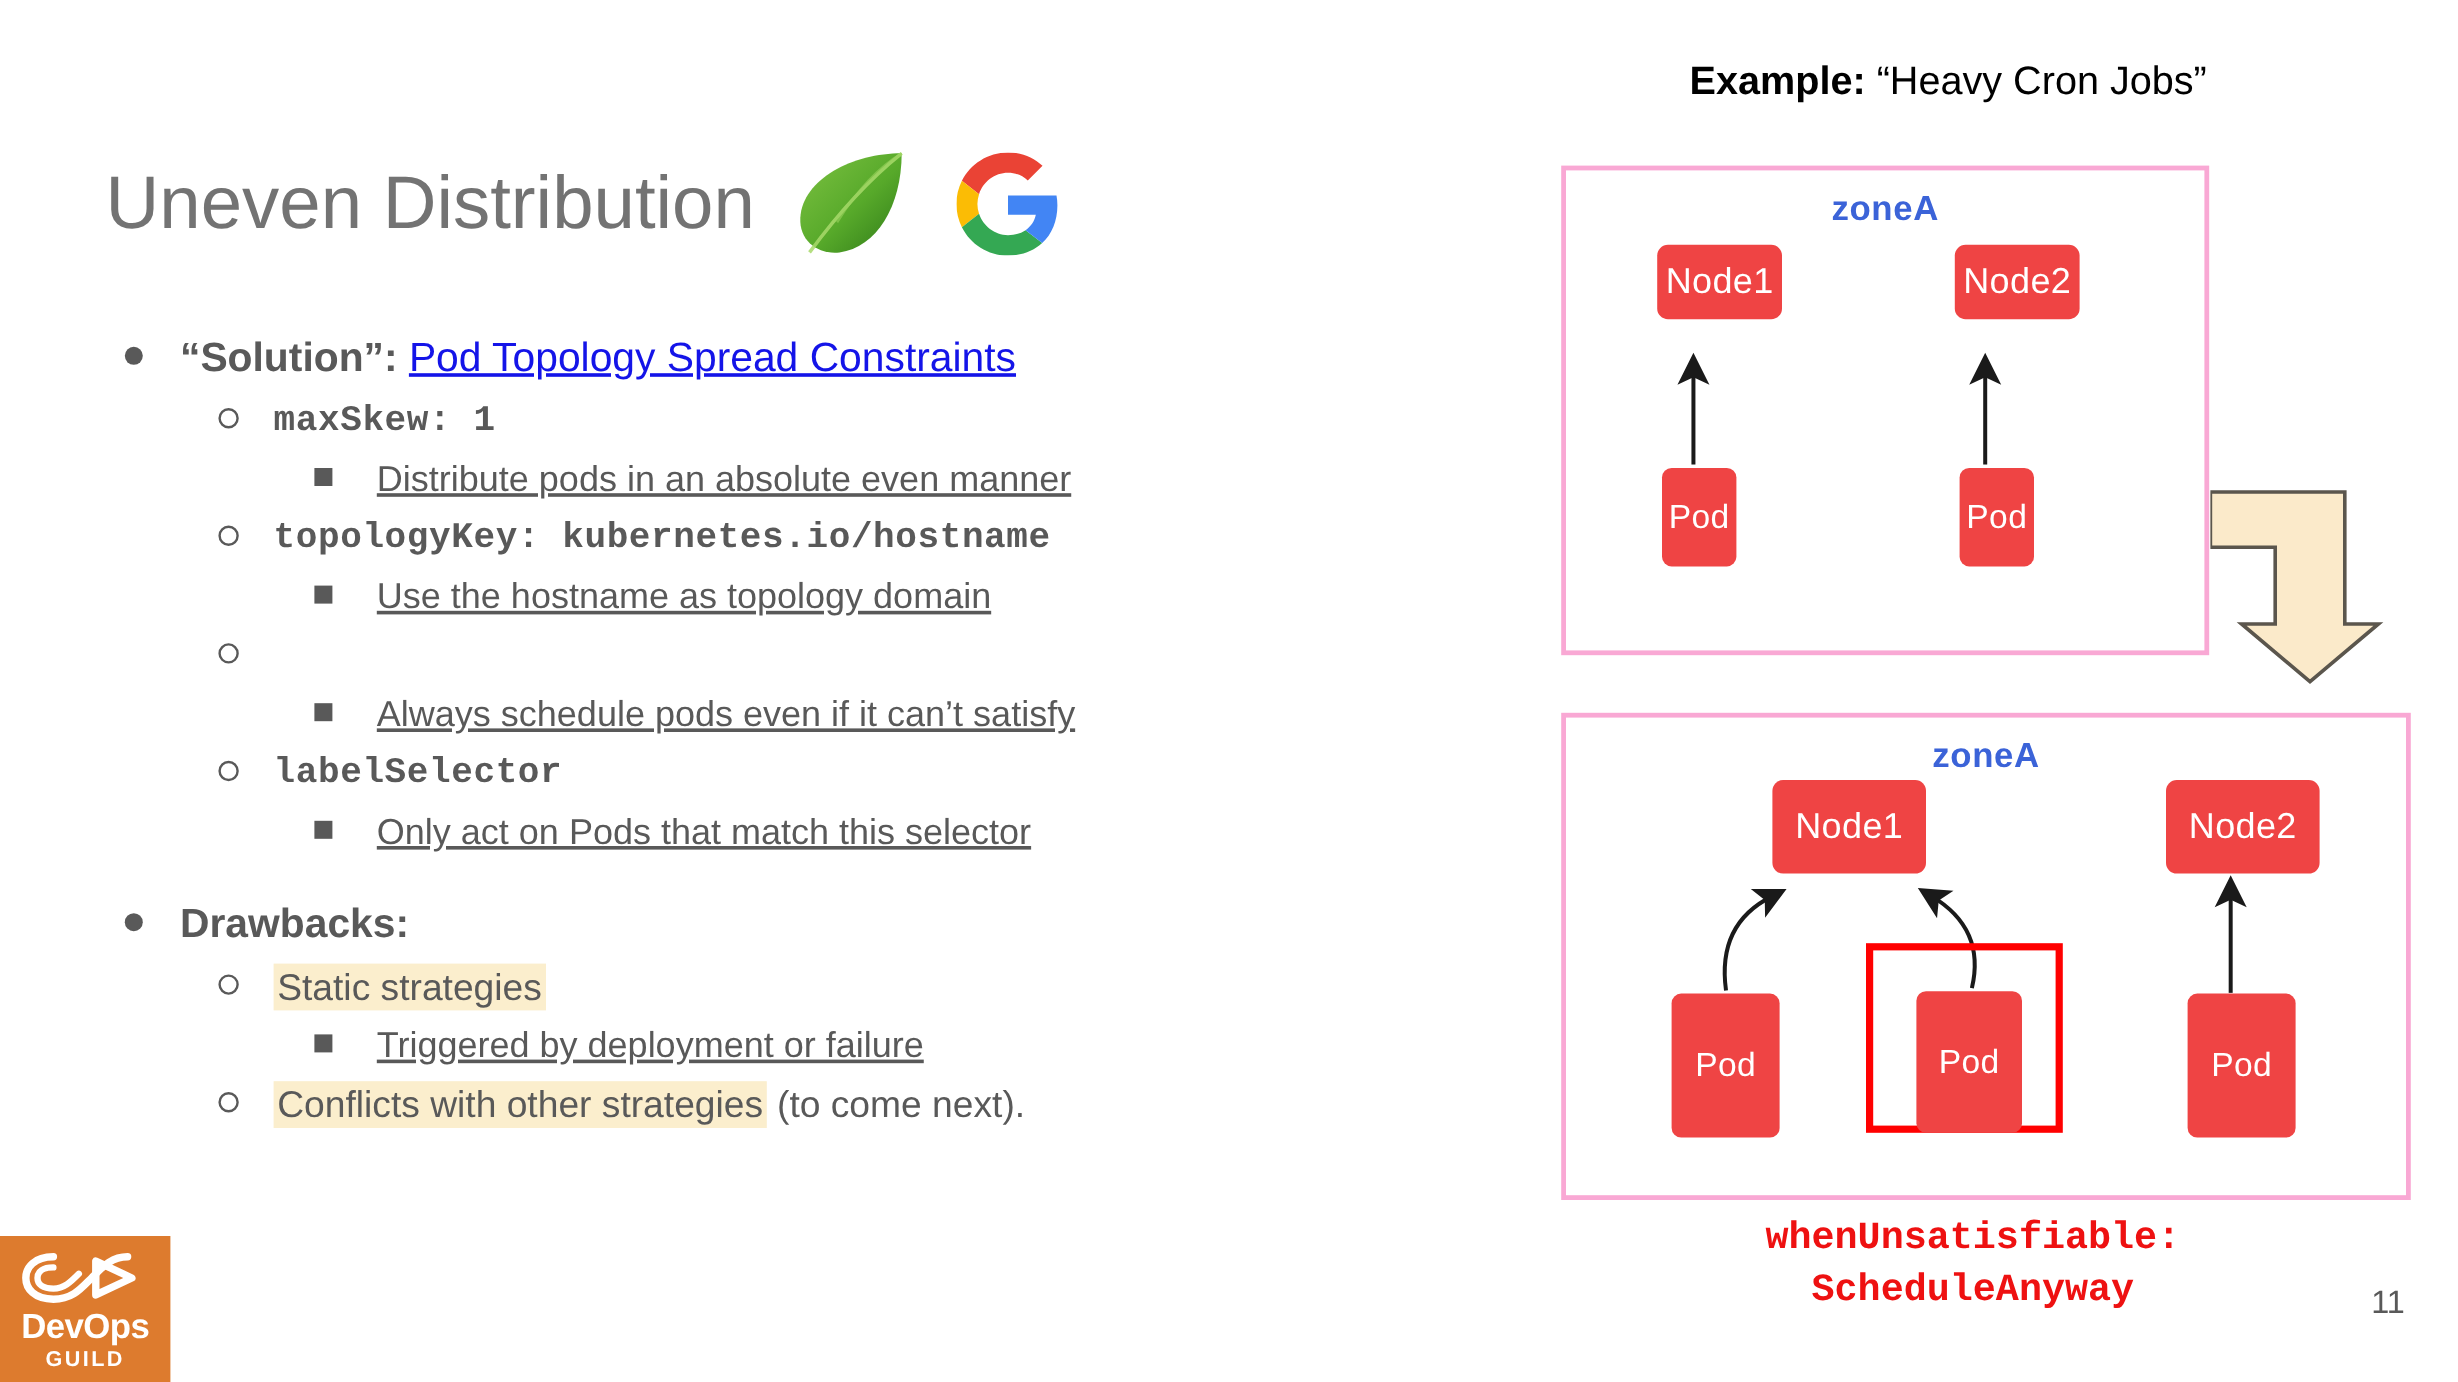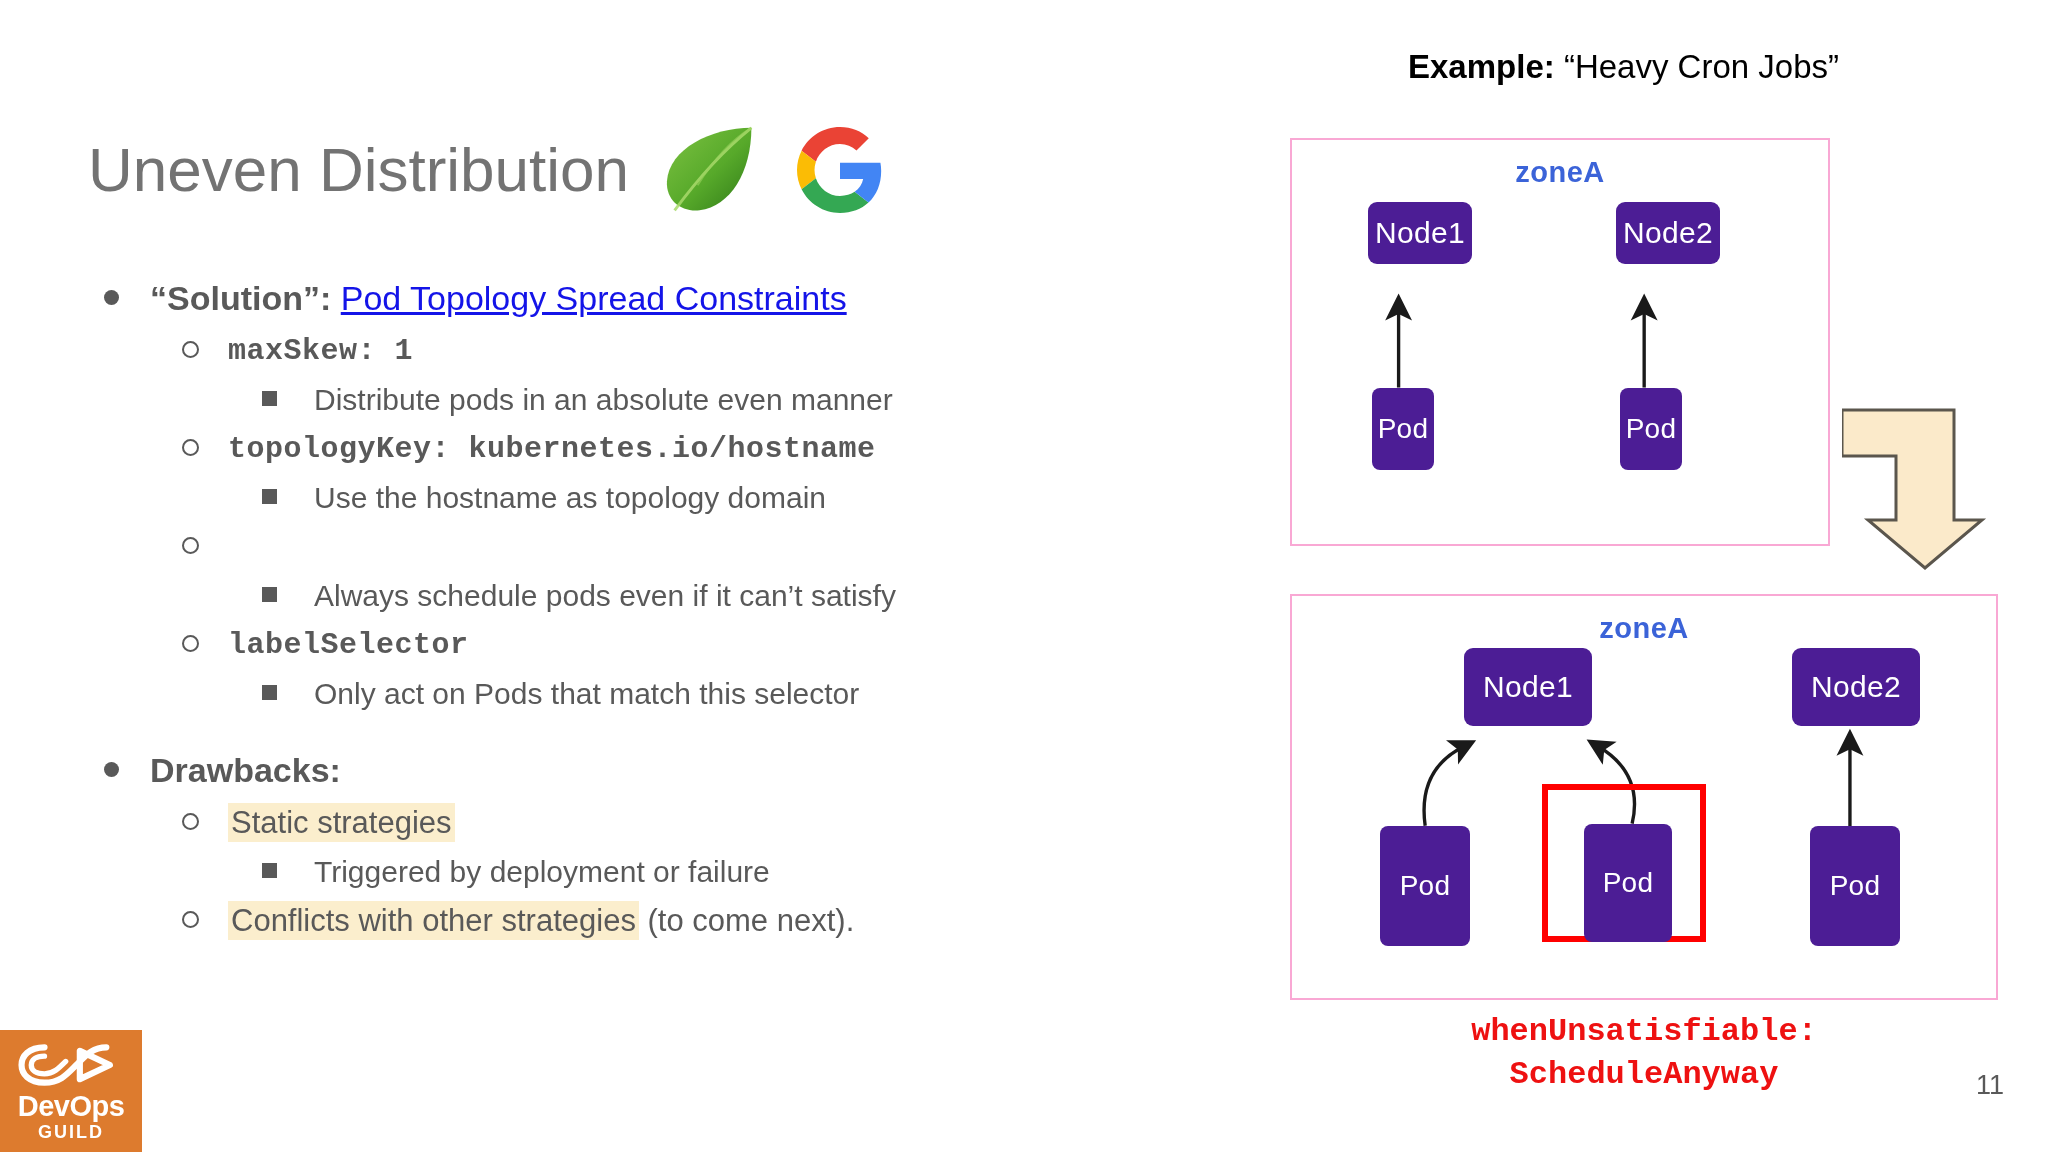--- a/index.html
+++ b/index.html
@@ -25,47 +25,47 @@
 
   .lvl1 { display:flex; align-items:flex-start; margin-bottom:2px; }
   .lvl1 .bul { width:46px; flex:0 0 46px; text-align:left; font-size:30px; line-height:52px; color:#595959; }
   .lvl1 .txt { font-size:34px; line-height:52px; font-weight:bold; color:#595959; }
 
   .lvl2 { display:flex; align-items:flex-start; margin-bottom:0px; }
   .lvl2 .bul { width:46px; flex:0 0 46px; margin-left:78px; font-size:24px; line-height:50px; color:#595959; }
   .lvl2 .txt { font-size:31px; line-height:50px; color:#595959; }
   .lvl2 .txt.mono { font-family:"Liberation Mono","DejaVu Sans Mono",monospace; font-weight:bold; font-size:30px; letter-spacing:0.5px; }
 
-  .lvl3 { display:flex; align-items:flex-start; margin-bottom:0px; }
+  .lvl3 { display:flex; align-items:flex-start; margin-bottom:0px;text-decoration:underline; }
   .lvl3 .bul { width:52px; flex:0 0 52px; margin-left:158px; font-size:20px; line-height:48px; color:#595959; }
   .lvl3 .txt { font-size:30px; line-height:48px; color:#595959; }
 
   .sq { display:inline-block; width:15px; height:15px; background:#595959; vertical-align:middle; position:relative; top:-3px; }
   .circ { display:inline-block; width:13px; height:13px; border:2px solid #595959; border-radius:50%; vertical-align:middle; position:relative; top:-3px; }
   .dot { display:inline-block; width:15px; height:15px; background:#595959; border-radius:50%; vertical-align:middle; position:relative; top:-3px; }
 
   .link { color:#1414e8; text-decoration:underline; font-weight:400; }
   .redmono { color:#ee1111; font-family:"Liberation Mono","DejaVu Sans Mono",monospace; font-weight:bold; }
   .hl { background:#fbeecd; padding:2px 3px; }
 
   .drawbacks-gap { height:26px; }
 
   
   .example-head { position:absolute; left:1408px; top:48px; font-size:33px; color:#000; }
   .example-head b { font-weight:bold; }
 
   
-  .dbox { position:absolute; border:2px solid #f9a8d4; background:#fff; box-sizing:border-box; }
+  .dbox { position:absolute; border:4px solid #f9a8d4; background:#fff; box-sizing:border-box;margin-left:11px; }
   #box-top { left:1290px; top:138px; width:540px; height:408px; }
   #box-bottom { left:1290px; top:594px; width:708px; height:406px; }
 
   .zone-label { position:absolute; width:100%; text-align:center; top:16px; font-size:29px; color:#3b63d8; font-weight:bold; letter-spacing:0.5px; }
 
   .nodebox, .podbox {
-    position:absolute; background:#4c1d95; color:#fff; border-radius:9px;
+    position:absolute; background:#ef4444; color:#fff; border-radius:9px;
     display:flex; align-items:center; justify-content:center;
     font-size:30px; font-weight:500; letter-spacing:0.3px;
   }
   .podbox { font-size:28px; border-radius:8px; }
 
   .redframe { position:absolute; border:6px solid #ff0000; box-sizing:border-box; }
 
   .arrowsvg { position:absolute; left:0; top:0; width:100%; height:100%; overflow:visible; pointer-events:none; }
 
   

